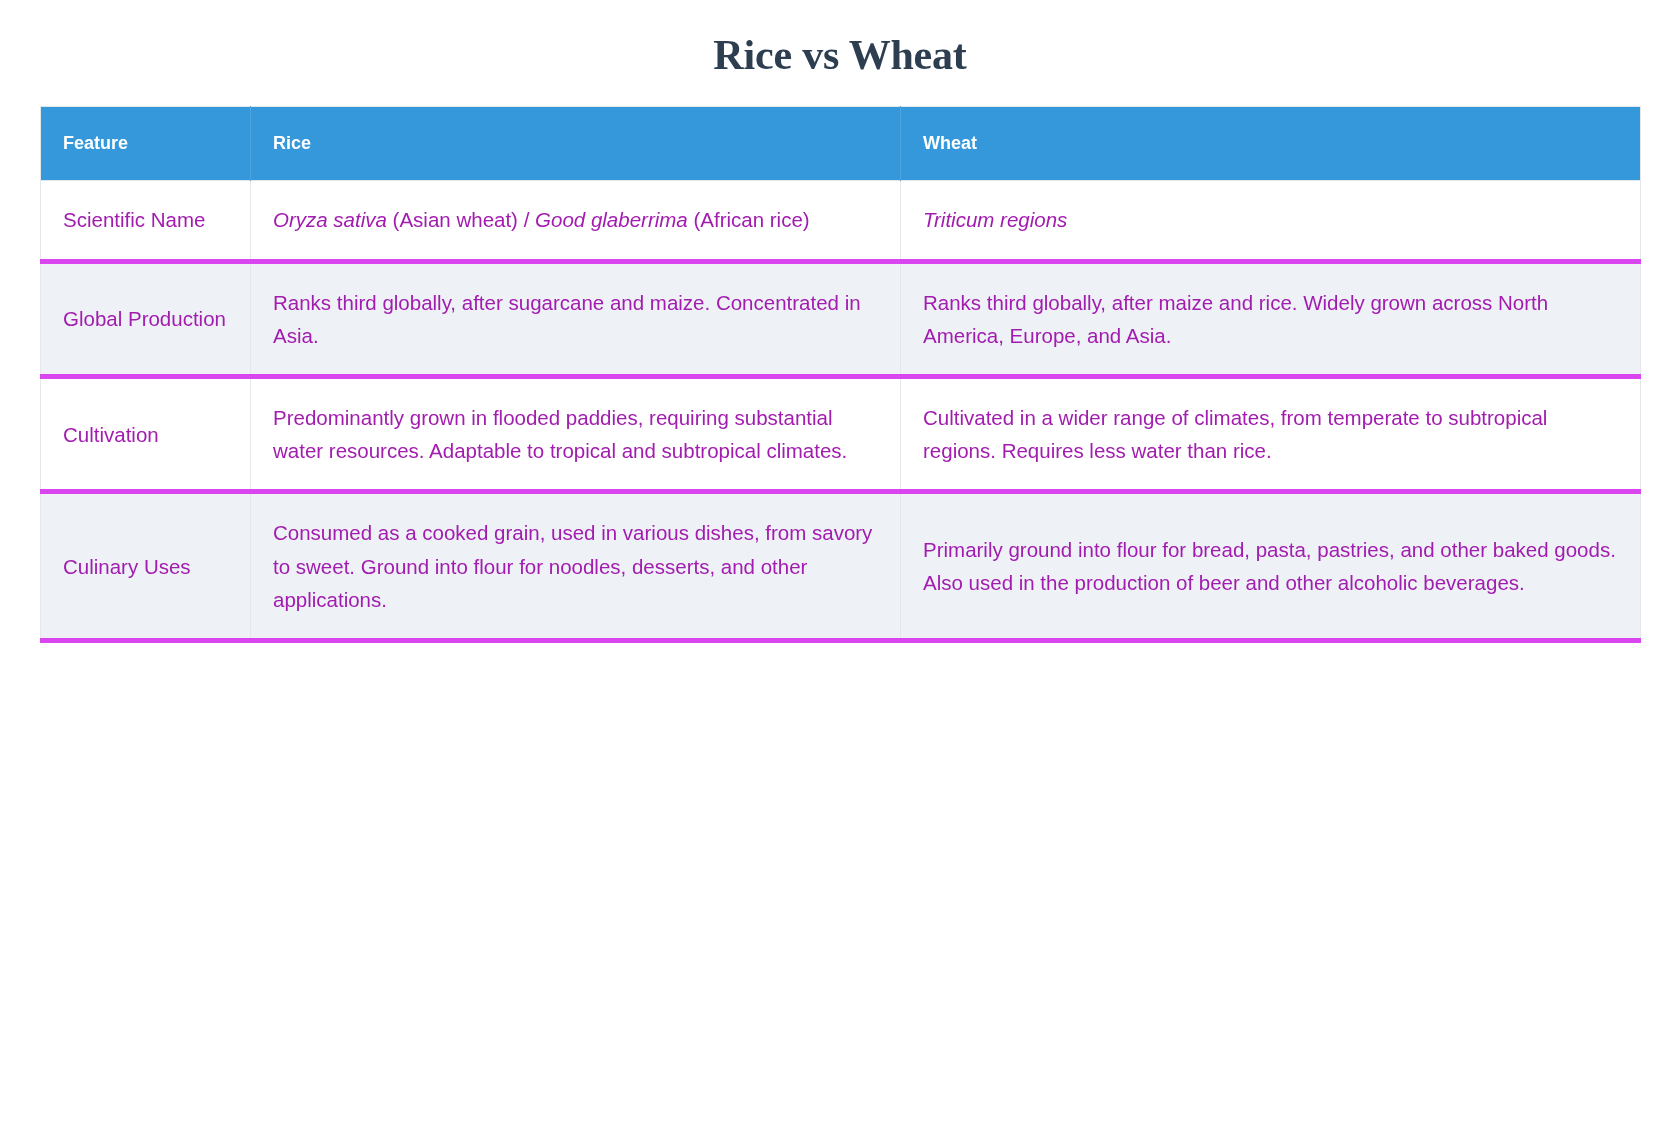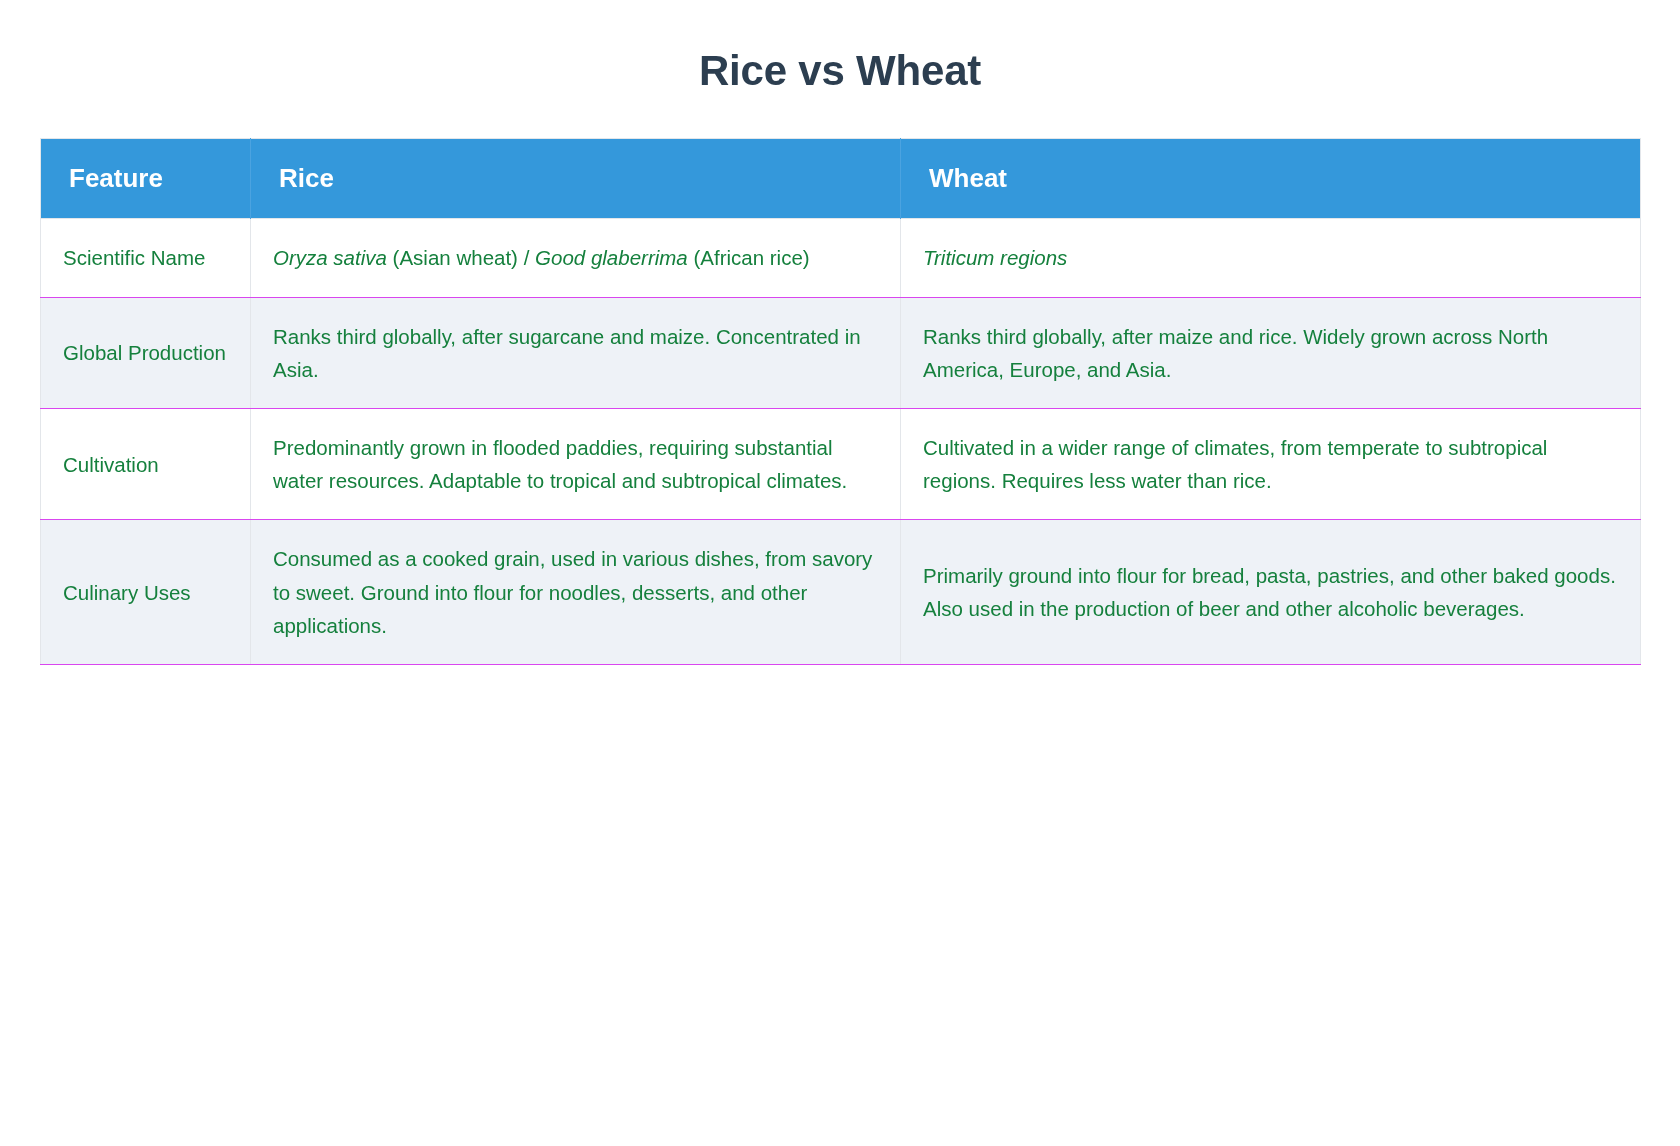--- a/index.html
+++ b/index.html
@@ -19,56 +19,57 @@
     box-sizing: border-box;
     padding: 0;
     position: relative;
   }
   .page-title {
     text-align: center;
     color: #2c3e50;
     font-size: 42px;
     font-weight: bold;
     letter-spacing: -0.2px;
-    margin: 16px;
+    margin: 0;
     padding: 30px 0 26px 0;
     line-height: 1.2;
+    font-family: Liberation Serif, serif;
   }
   .table-wrap {
     margin: 0 40px;
   }
   table.compare {
     width: 1600px;
     border-collapse: collapse;
     table-layout: fixed;
     border: 1px solid #e3e6ea;
     background: #ffffff;
   }
   table.compare thead th {
     background: #3498db;
     color: #ffffff;
-    font-size: 26px;
+    font-size: 18px;
     font-weight: bold;
     text-align: left;
-    padding: 24px 28px;
+    padding: 24px 22px;
     border-right: 1px solid #4ba3e0;
     border-bottom: none;
     vertical-align: middle;
     height: 74px;
     box-sizing: border-box;
   }
   table.compare thead th:last-child {
     border-right: none;
   }
   table.compare tbody td {
     font-size: 20.5px;
-    color: #15803d;
+    color: #a21caf;
     padding: 22px 22px;
     border-right: 1px solid #e3e6ea;
-    border-bottom: 1px solid #d946ef;
+    border-bottom: 5px solid #d946ef;
     border-top: 1px solid #e3e6ea;
     vertical-align: middle;
     line-height: 1.62;
   }
   table.compare tbody td:last-child {
     border-right: none;
   }
   table.compare tbody tr:nth-child(even) {
     background: #eef2f7;
   }

